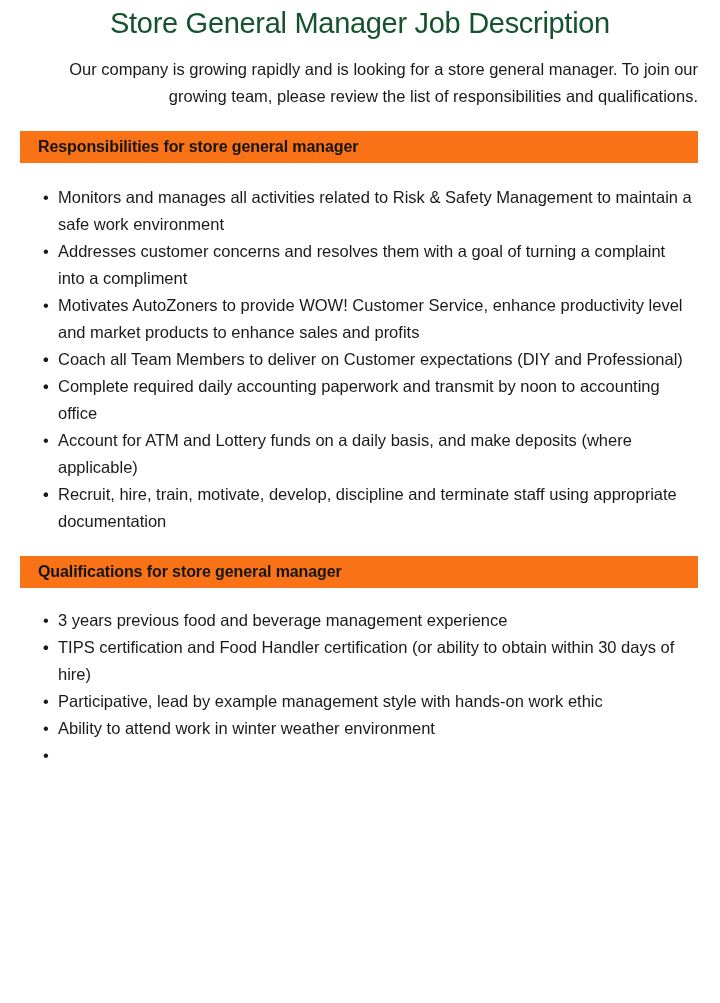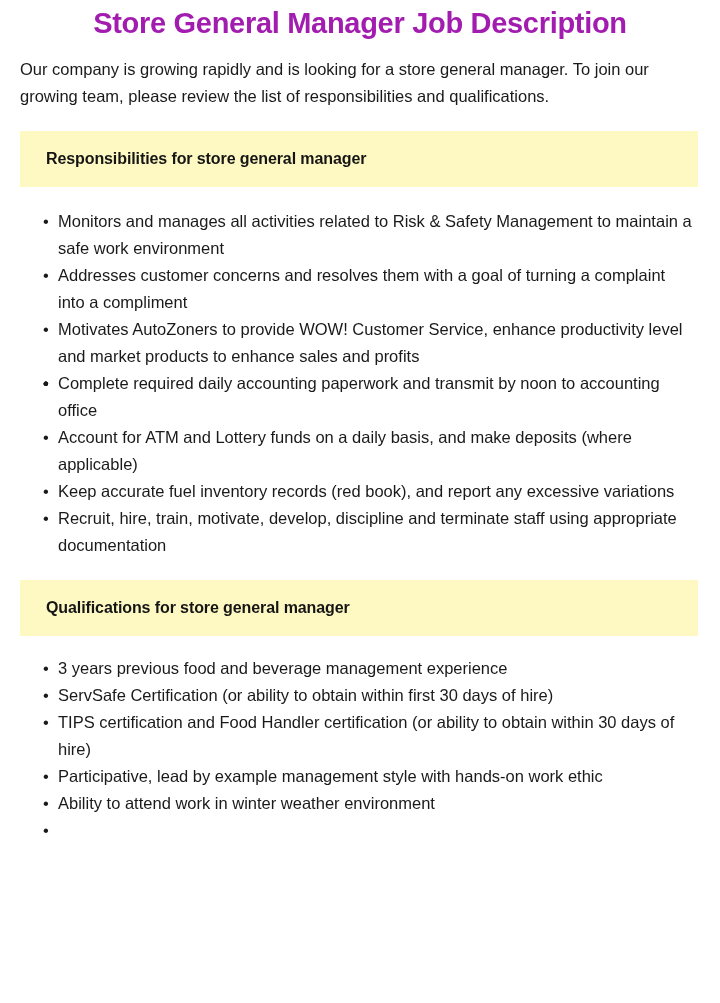--- a/index.html
+++ b/index.html
@@ -16,45 +16,46 @@
     -webkit-font-smoothing: antialiased;
   }
   .page {
     width: 720px;
     height: 1003px;
     position: relative;
     box-sizing: border-box;
   }
   .doc-title {
     font-size: 29px;
-    font-weight: bold;
+    font-weight: normal;
     text-align: center;
     letter-spacing: -0.3px;
-    color: #a21caf;
+    color: #14532d;
     margin: 0;
     padding: 4px 20px 0 20px;
     line-height: 38px;
   }
   .intro {
     margin: 14px 0 0 0;
     padding: 0 22px 0 20px;
     font-size: 16.5px;
     line-height: 27px;
     color: #1a1a1a;
+    text-align: right;
   }
   .section {
     margin-top: 21px;
   }
   .section-header {
     margin: 0 22px 0 20px;
-    background: #fef9c3;
-    height: 56px;
+    background: #f97316;
+    height: 32px;
     display: flex;
     align-items: center;
-    padding: 0 26px;
+    padding: 0 18px;
     box-sizing: border-box;
   }
   .section-header-text {
     font-size: 16px;
     font-weight: bold;
     color: #151515;
     letter-spacing: -0.1px;
   }
   ul.items {
     list-style: none;
@@ -109,55 +110,54 @@
       </li>
       <li>
         <span class="bullet">•</span>
         <span>Motivates AutoZoners to provide WOW! Customer Service, enhance productivity level and market products to enhance sales and profits</span>
       </li>
       <li>
         <span class="bullet">•</span>
       </li>
       <li>
         <span class="bullet">•</span>
+        <span>Coach all Team Members to deliver on Customer expectations (DIY and Professional)</span>
       </li>
       <li>
         <span class="bullet">•</span>
       </li>
       <li>
         <span class="bullet">•</span>
         <span>Complete required daily accounting paperwork and transmit by noon to accounting office</span>
       </li>
       <li>
         <span class="bullet">•</span>
         <span>Account for ATM and Lottery funds on a daily basis, and make deposits (where applicable)</span>
       </li>
       <li>
         <span class="bullet">•</span>
-        <span>Keep accurate fuel inventory records (red book), and report any excessive variations</span>
       </li>
       <li>
         <span class="bullet">•</span>
         <span>Recruit, hire, train, motivate, develop, discipline and terminate staff using appropriate documentation</span>
       </li>
     </ul>
   </div>
 
   <div class="section qualifications">
     <div class="section-header">
       <span class="section-header-text">Qualifications for store general manager</span>
     </div>
     <ul class="items">
       <li>
         <span class="bullet">•</span>
         <span>3 years previous food and beverage management experience</span>
       </li>
       <li>
         <span class="bullet">•</span>
-        <span>ServSafe Certification (or ability to obtain within first 30 days of hire)</span>
       </li>
       <li>
         <span class="bullet">•</span>
         <span>TIPS certification and Food Handler certification (or ability to obtain within 30 days of hire)</span>
       </li>
       <li>
         <span class="bullet">•</span>
         <span>Participative, lead by example management style with hands-on work ethic</span>
       </li>
       <li>

